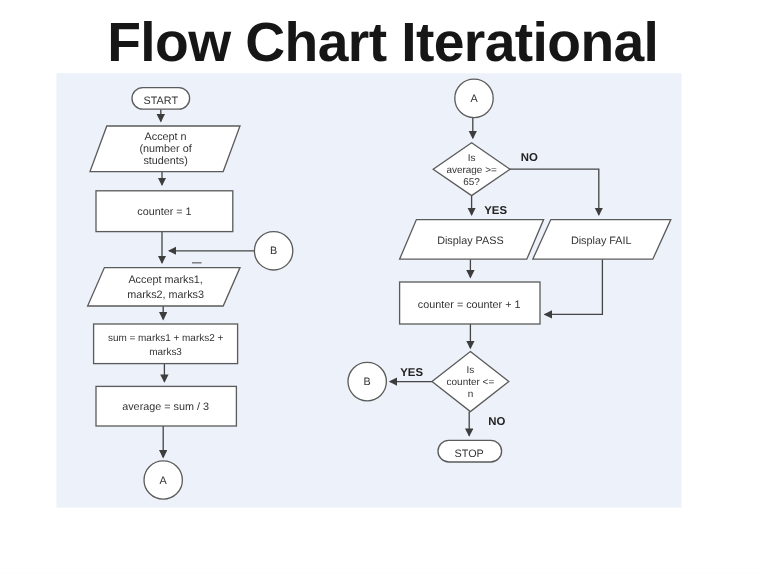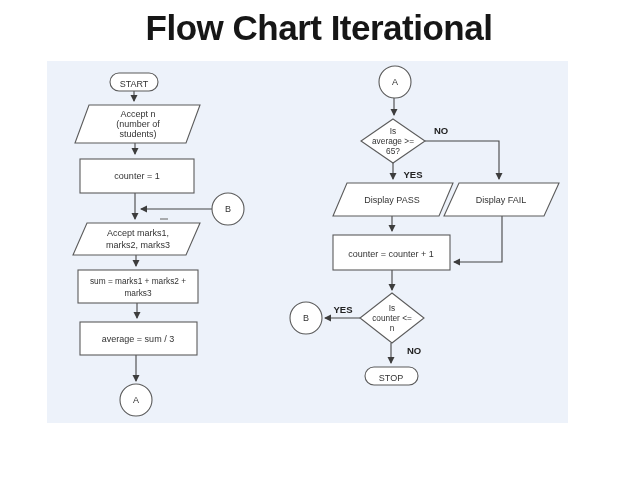--- a/index.html
+++ b/index.html
@@ -14,21 +14,21 @@
     height: 478px;
     background: #ffffff;
     overflow: hidden;
   }
   .slide-title {
     position: absolute;
     top: 8px;
     left: 0;
     width: 100%;
     text-align: center;
-    font-size: 35px;
+    font-size: 46px;
     font-weight: bold;
     color: #161616;
     letter-spacing: -0.5px;
     white-space: nowrap;
   }
   svg.flowchart {
     position: absolute;
     top: 0;
     left: 0;
   }

